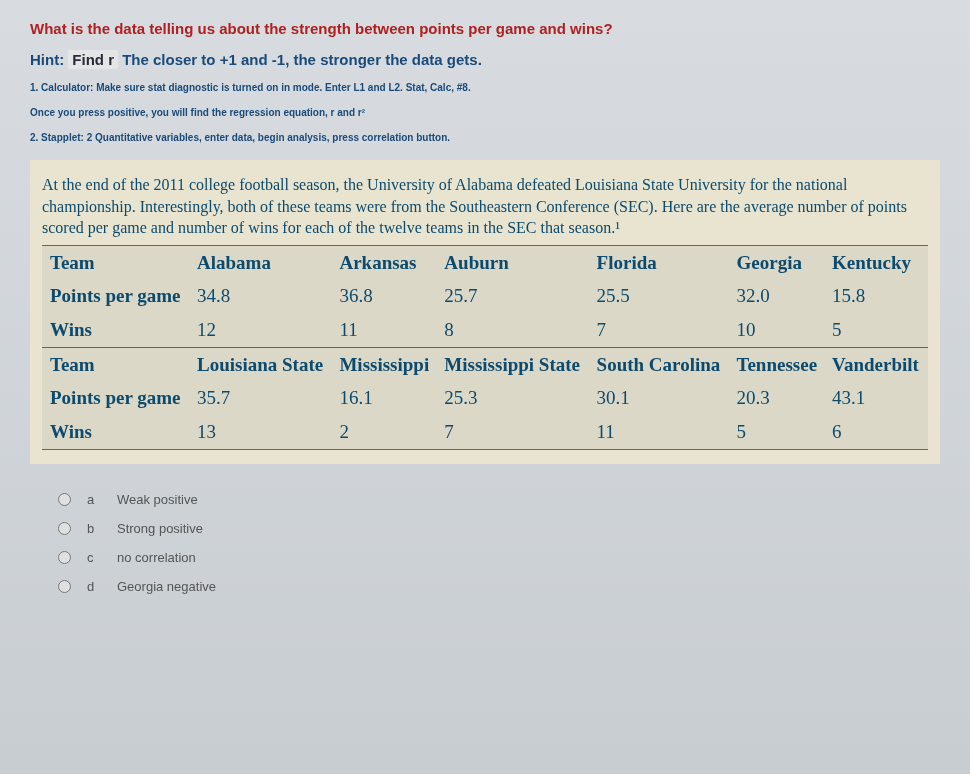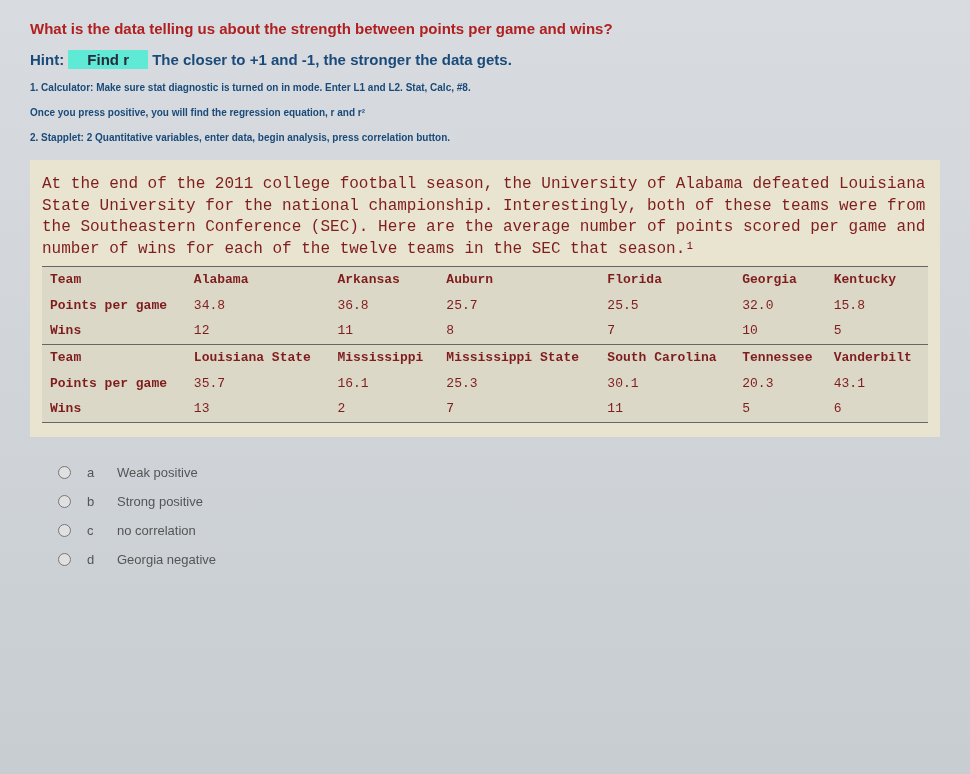--- a/index.html
+++ b/index.html
@@ -19,45 +19,45 @@
       margin-bottom: 14px;
     }
     .hint-line {
       color: #1a4a7a;
       font-weight: bold;
       font-size: 15px;
       margin-bottom: 14px;
     }
     .hint-label { color: #1a4a7a; text-align: center; }
     .highlight-yellow {
-      background-color: #5eead4;
-      padding: 1px 19px;
+      background-color: #e5e5e5;
+      padding: 1px 4px;
       color: #2a2a3a;
     }
     .instr-line {
       color: #1a4a7a;
       font-weight: bold;
       font-size: 10px;
       margin-bottom: 14px;
     }
     .passage-box {
       background: #e8e4d0;
       padding: 14px 12px;
       margin-top: 17px;
-      font-family: Liberation Mono, monospace;
+      font-family: Liberation Serif, serif;
       font-size: 16px;
       line-height: 1.35;
-      color: #7f1d1d;
+      color: #0c4a6e;
     }
     .data-table {
       width: 100%;
       border-collapse: collapse;
       margin-top: 6px;
       background: #dcd8c8;
-      font-size: 13px;
+      font-size: 19px;
     }
     .data-table td, .data-table th {
       padding: 4px 6px;
       text-align: left;
       font-weight: normal;
     }
     .data-table .row-label {
       text-align: left;
       font-weight: bold;
       padding-left: 8px;

